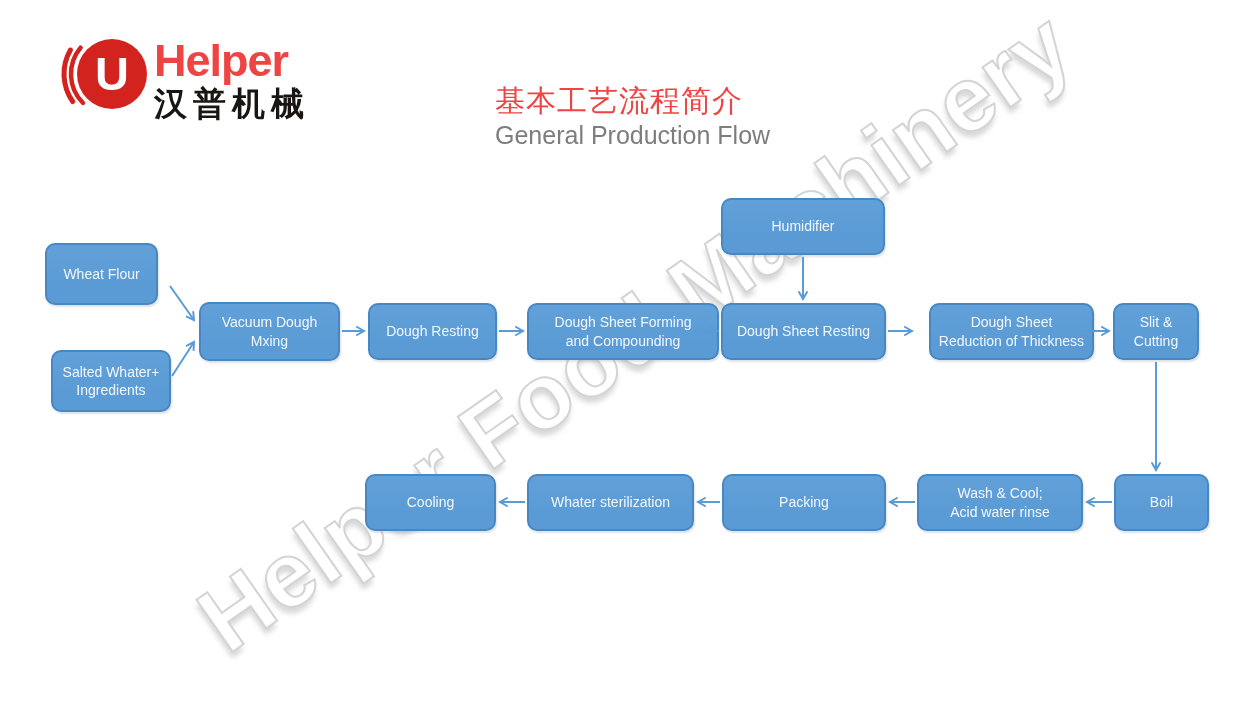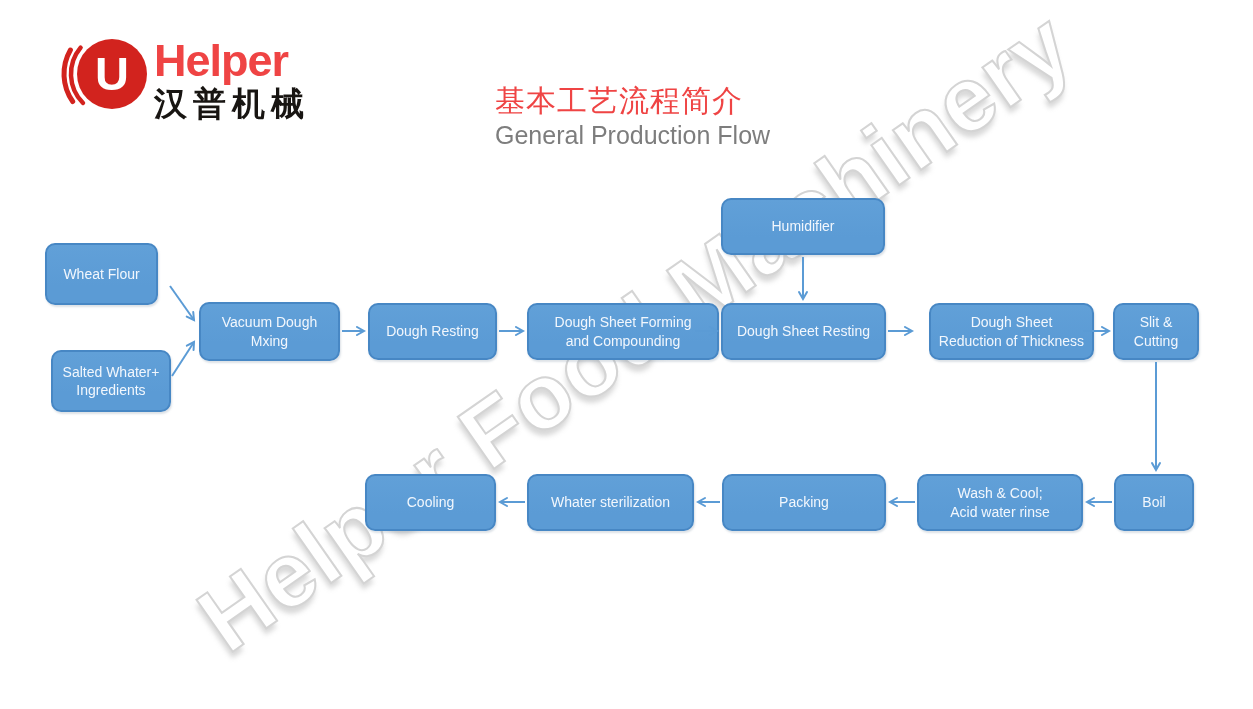--- a/index.html
+++ b/index.html
@@ -102,21 +102,21 @@
 Mxing</div>
   <div class="node" style="left:368px; top:303px; width:129px; height:57px;">Dough  Resting</div>
   <div class="node" style="left:527px; top:303px; width:192px; height:57px;">Dough Sheet Forming
 and Compounding</div>
   <div class="node" style="left:721px; top:198px; width:164px; height:57px;">Humidifier</div>
   <div class="node" style="left:721px; top:303px; width:165px; height:57px;text-align:center;">Dough Sheet Resting</div>
   <div class="node" style="left:916px; top:303px; width:165px; height:57px;margin-left:13px;">Dough Sheet
 Reduction of Thickness</div>
   <div class="node" style="left:1113px;top:303px; width:86px;  height:57px;">Slit &amp;
 Cutting</div>
-  <div class="node" style="left:1114px;top:474px; width:80px;  height:57px;">Boil</div>
+  <div class="node" style="left:1114px;top:474px; width:95px;  height:57px;">Boil</div>
   <div class="node" style="left:917px; top:474px; width:166px; height:57px;">Wash &amp; Cool;
 Acid water rinse</div>
   <div class="node" style="left:722px; top:474px; width:164px; height:57px;">Packing</div>
   <div class="node" style="left:527px; top:474px; width:167px; height:57px;">Whater sterilization</div>
   <div class="node" style="left:365px; top:474px; width:131px; height:57px;">Cooling</div>
 
   <svg class="arrows" width="1253" height="709" viewBox="0 0 1253 709" xmlns="http://www.w3.org/2000/svg">
     <defs>
       <marker id="ah" markerWidth="12" markerHeight="12" refX="9" refY="5.5" orient="auto" markerUnits="userSpaceOnUse">
         <path d="M2,1.5 L9,5.5 L2,9.5" fill="none" stroke="#5b9bd5" stroke-width="2" stroke-linecap="round"></path>

